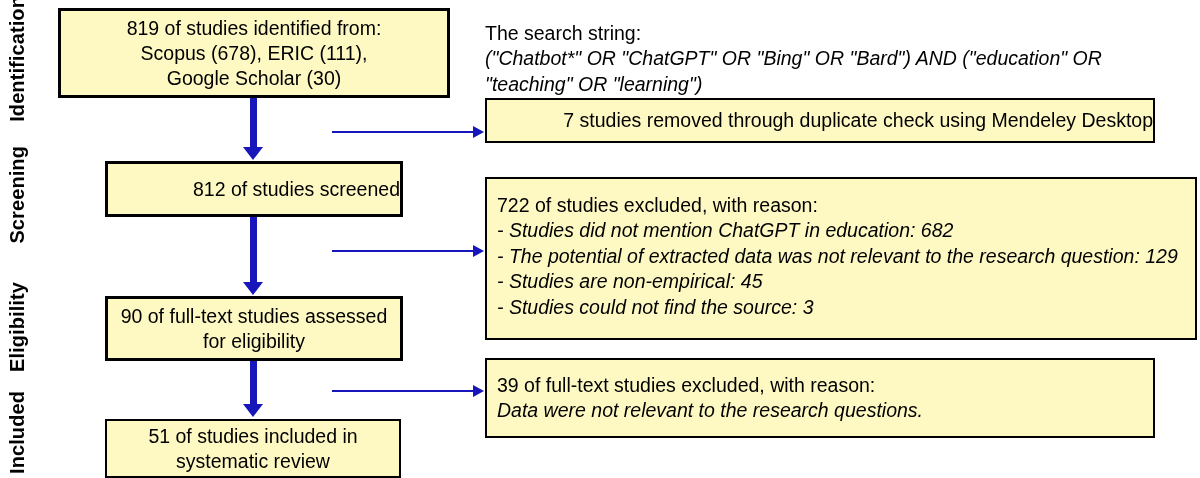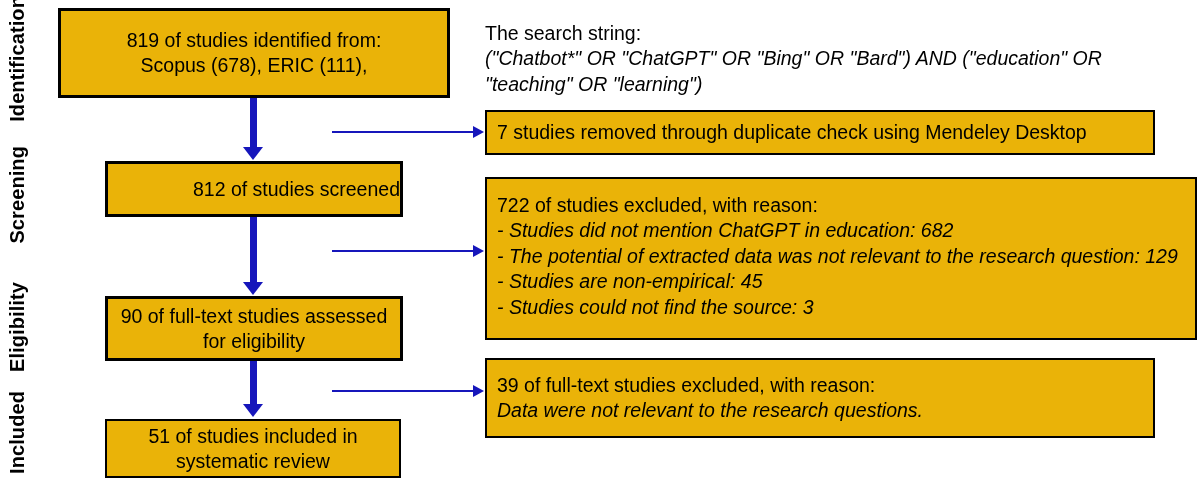--- a/index.html
+++ b/index.html
@@ -36,21 +36,21 @@
   .stage-label > span {
     writing-mode: vertical-rl;
     transform: rotate(180deg);
     display: block;
   }
 
   
   .box {
     position: absolute;
     box-sizing: border-box;
-    background: #eab308;
+    background: #fef9c3;
     border: 3px solid #000000;
     display: flex;
     flex-direction: column;
     justify-content: center;
   }
   .box.thin { border-width: 2px; }
 
   .box-line {
     font-size: 19.5px;
     line-height: 25px;
@@ -146,37 +146,38 @@
 
   <div id="search-block">
     <div class="sb-head">The search string:</div>
     <div class="sb-body">("Chatbot*" OR "ChatGPT" OR "Bing" OR "Bard") AND ("education" OR</div>
     <div class="sb-body">"teaching" OR "learning")</div>
   </div>
 
   <div class="box" style="left:58px; top:8px; width:392px; height:90px;">
     <div class="box-line">819 of studies identified from:</div>
     <div class="box-line">Scopus (678), ERIC (111),</div>
+    <div class="box-line">Google Scholar (30)</div>
   </div>
 
   <div class="box" style="left:105px; top:161px; width:298px; height:56px;align-items:flex-end;">
     <div class="box-line">812 of studies screened</div>
   </div>
 
   <div class="box" style="left:105px; top:296px; width:298px; height:65px;">
     <div class="box-line">90 of full-text studies assessed</div>
     <div class="box-line">for eligibility</div>
   </div>
 
   <div class="box thin" style="left:105px; top:419px; width:296px; height:59px;">
     <div class="box-line">51 of studies included in</div>
     <div class="box-line">systematic review</div>
   </div>
 
-  <div class="box thin left-align" style="left:485px; top:110px; width:670px; height:45px;">
+  <div class="box thin left-align" style="left:485px; top:98px; width:670px; height:45px;align-items:flex-end;">
     <div class="box-line">7 studies removed through duplicate check using Mendeley Desktop</div>
   </div>
 
   <div class="box thin left-align" style="left:485px; top:177px; width:712px; height:163px; justify-content:flex-start; padding-top:14px;">
     <div class="reason-head">722 of studies excluded, with reason:</div>
     <div class="reason-item">- Studies did not mention ChatGPT in education: 682</div>
     <div class="reason-item">- The potential of extracted data was not relevant to the research question: 129</div>
     <div class="reason-item">- Studies are non-empirical: 45</div>
     <div class="reason-item">- Studies could not find the source: 3</div>
   </div>

